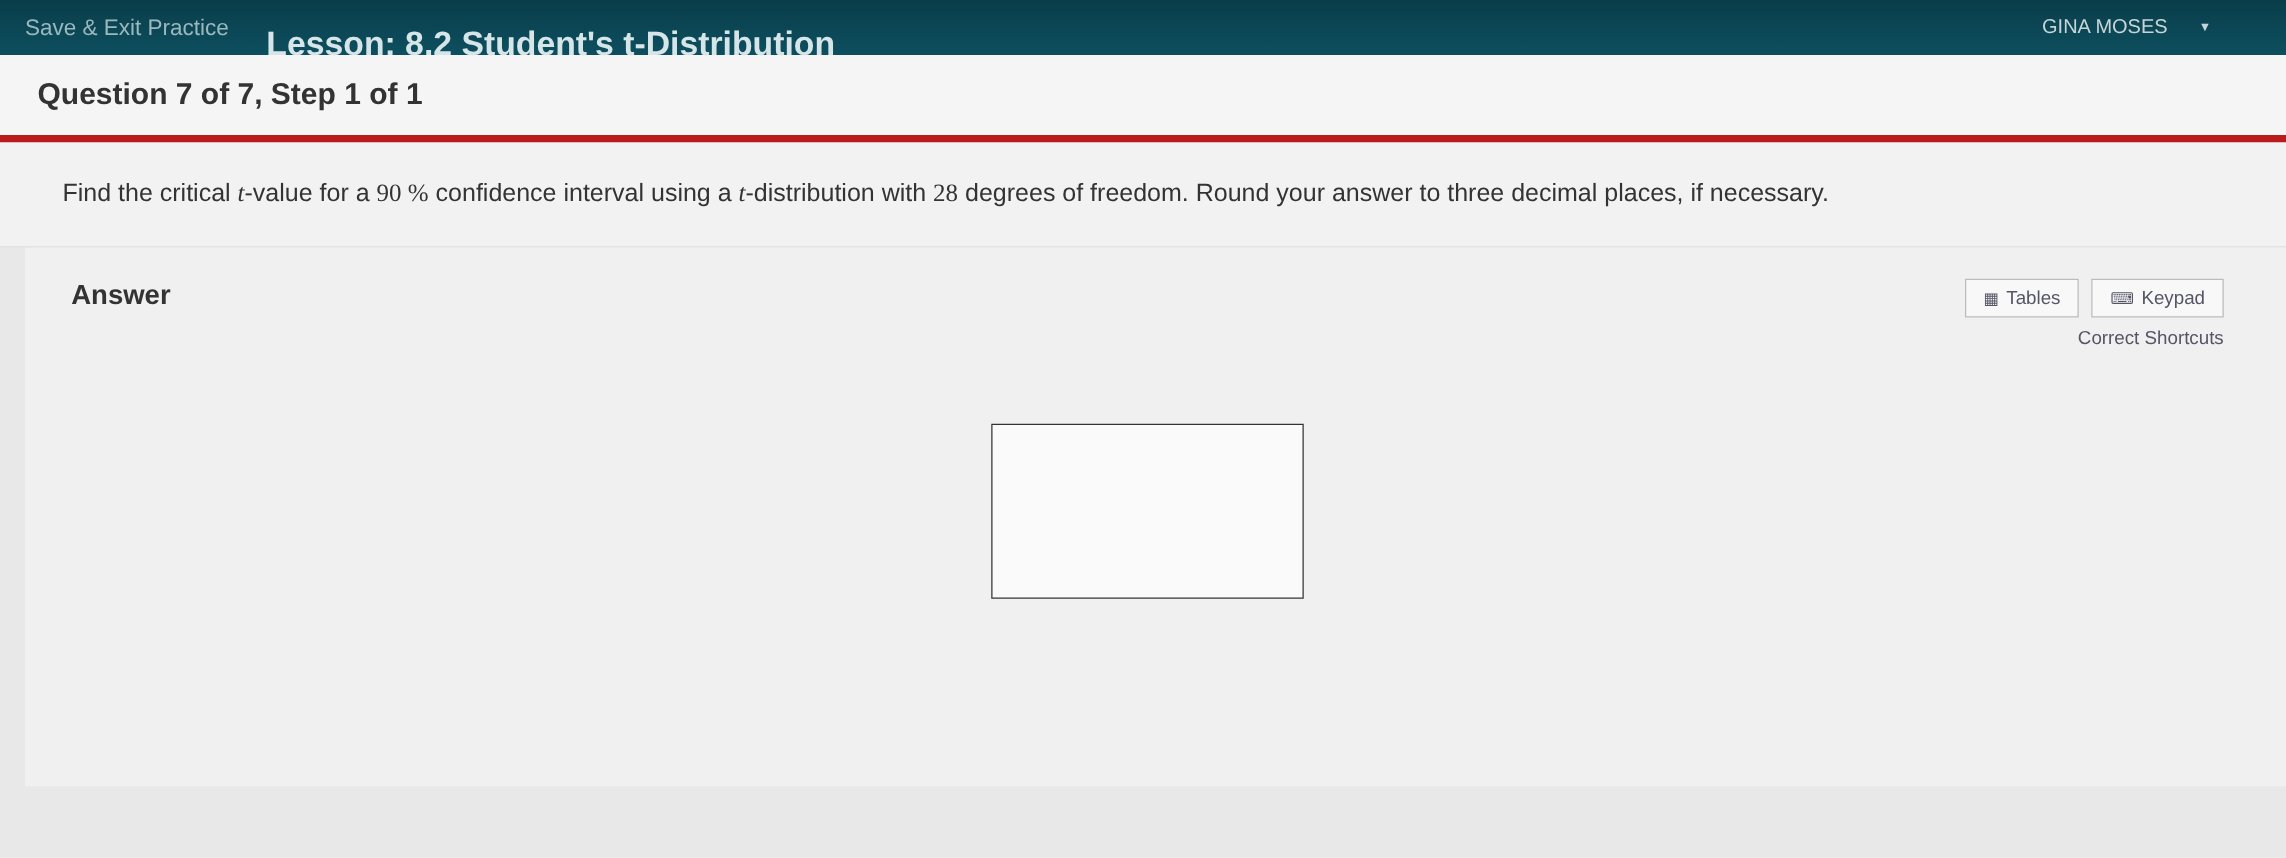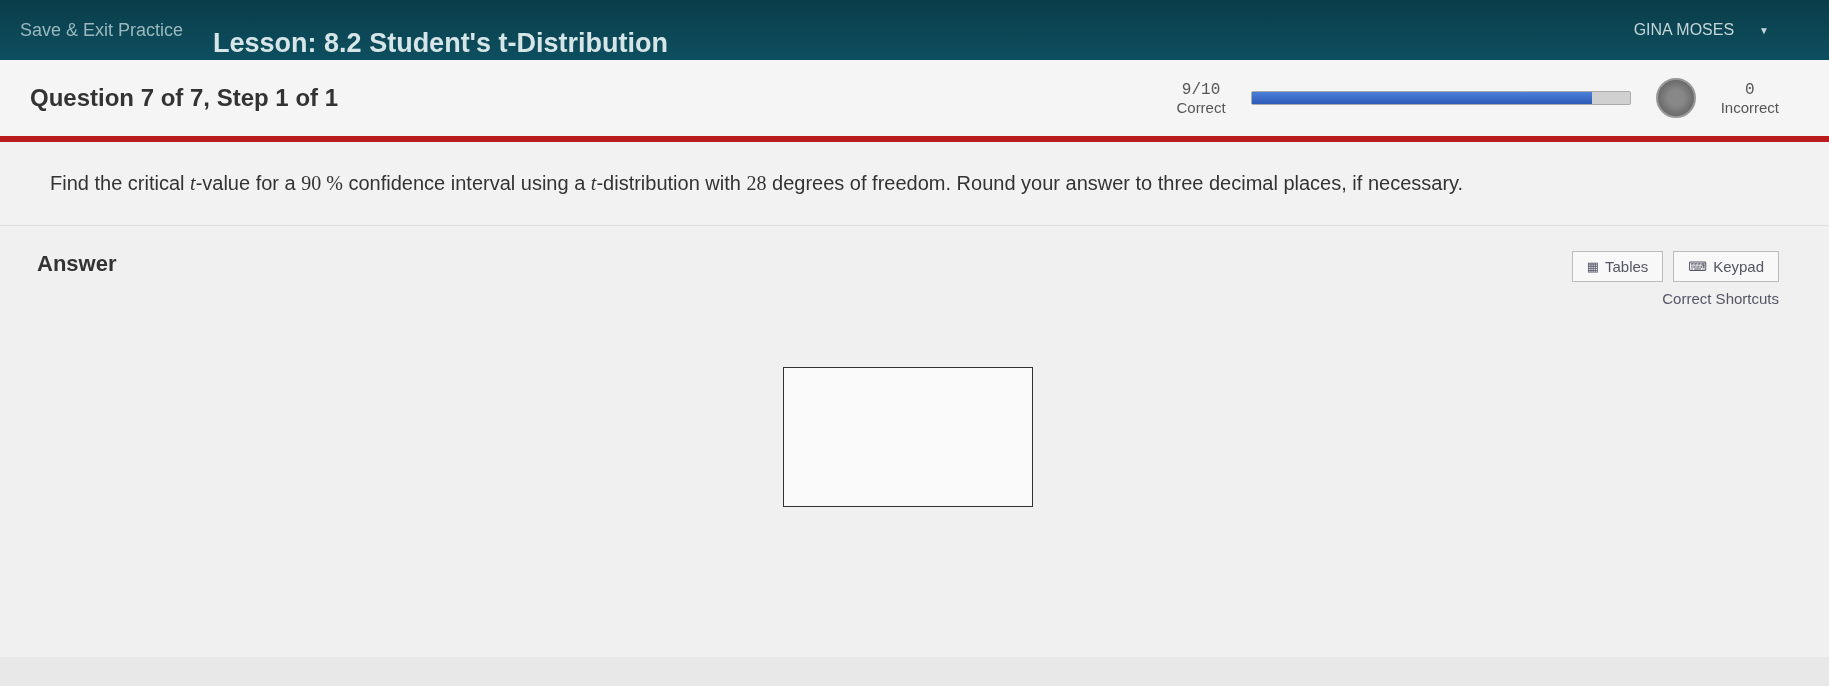--- a/index.html
+++ b/index.html
@@ -9,21 +9,21 @@
     }
     body {
       font-family: 'Segoe UI', Tahoma, Geneva, Verdana, sans-serif;
       background: #e8e8e8;
       width: 1829px;
       height: 686px;
       overflow: hidden;
     }
     .top-bar {
       background: linear-gradient(to bottom, #0a3d4a, #0d4f5f);
-      height: 60px;
+      height: 44px;
       display: flex;
       align-items: center;
       padding: 0 20px;
       color: #c0d8dc;
       justify-content: space-between;
     }
     .top-bar-left {
       display: flex;
       align-items: center;
       gap: 30px;
@@ -117,20 +117,21 @@
       font-style: italic;
       font-family: 'Times New Roman', serif;
     }
     .question-body .math {
       font-family: Liberation Serif, serif;
     }
     .answer-section {
       background: #f0f0f0;
       padding: 25px 50px 150px 37px;
       position: relative;
+      margin-left: 20px;
     }
     .answer-header {
       display: flex;
       justify-content: space-between;
       align-items: flex-start;
     }
     .answer-label {
       font-size: 22px;
       font-weight: 700;
       color: #333;
@@ -187,34 +188,20 @@
     <span class="lesson-title">Lesson: 8.2 Student's t-Distribution</span>
   </div>
   <div class="user-name-area">
     <span>GINA MOSES</span>
     <span class="dropdown-caret">▼</span>
   </div>
 </div>
 
 <div class="question-header">
   <div class="question-title">Question 7 of 7,  Step 1 of 1</div>
-  <div class="score-section">
-    <div class="correct-block">
-      <div class="correct-count">9/10</div>
-      <div>Correct</div>
-    </div>
-    <div class="progress-bar-container">
-      <div class="progress-bar-fill"></div>
-    </div>
-    <div class="timer-icon"></div>
-    <div class="incorrect-block">
-      <div class="incorrect-count">0</div>
-      <div>Incorrect</div>
-    </div>
-  </div>
 </div>
 
 <div class="question-body">
   <span>Find the critical </span><span class="italic">t</span><span>-value for a </span><span class="math">90 %</span><span>  confidence interval using a </span><span class="italic">t</span><span>-distribution with </span><span class="math">28</span><span> degrees of freedom. Round your answer to three decimal places, if necessary.</span>
 </div>
 
 <div class="answer-section">
   <div class="answer-header">
     <div class="answer-label">Answer</div>
     <div class="tools-area">

